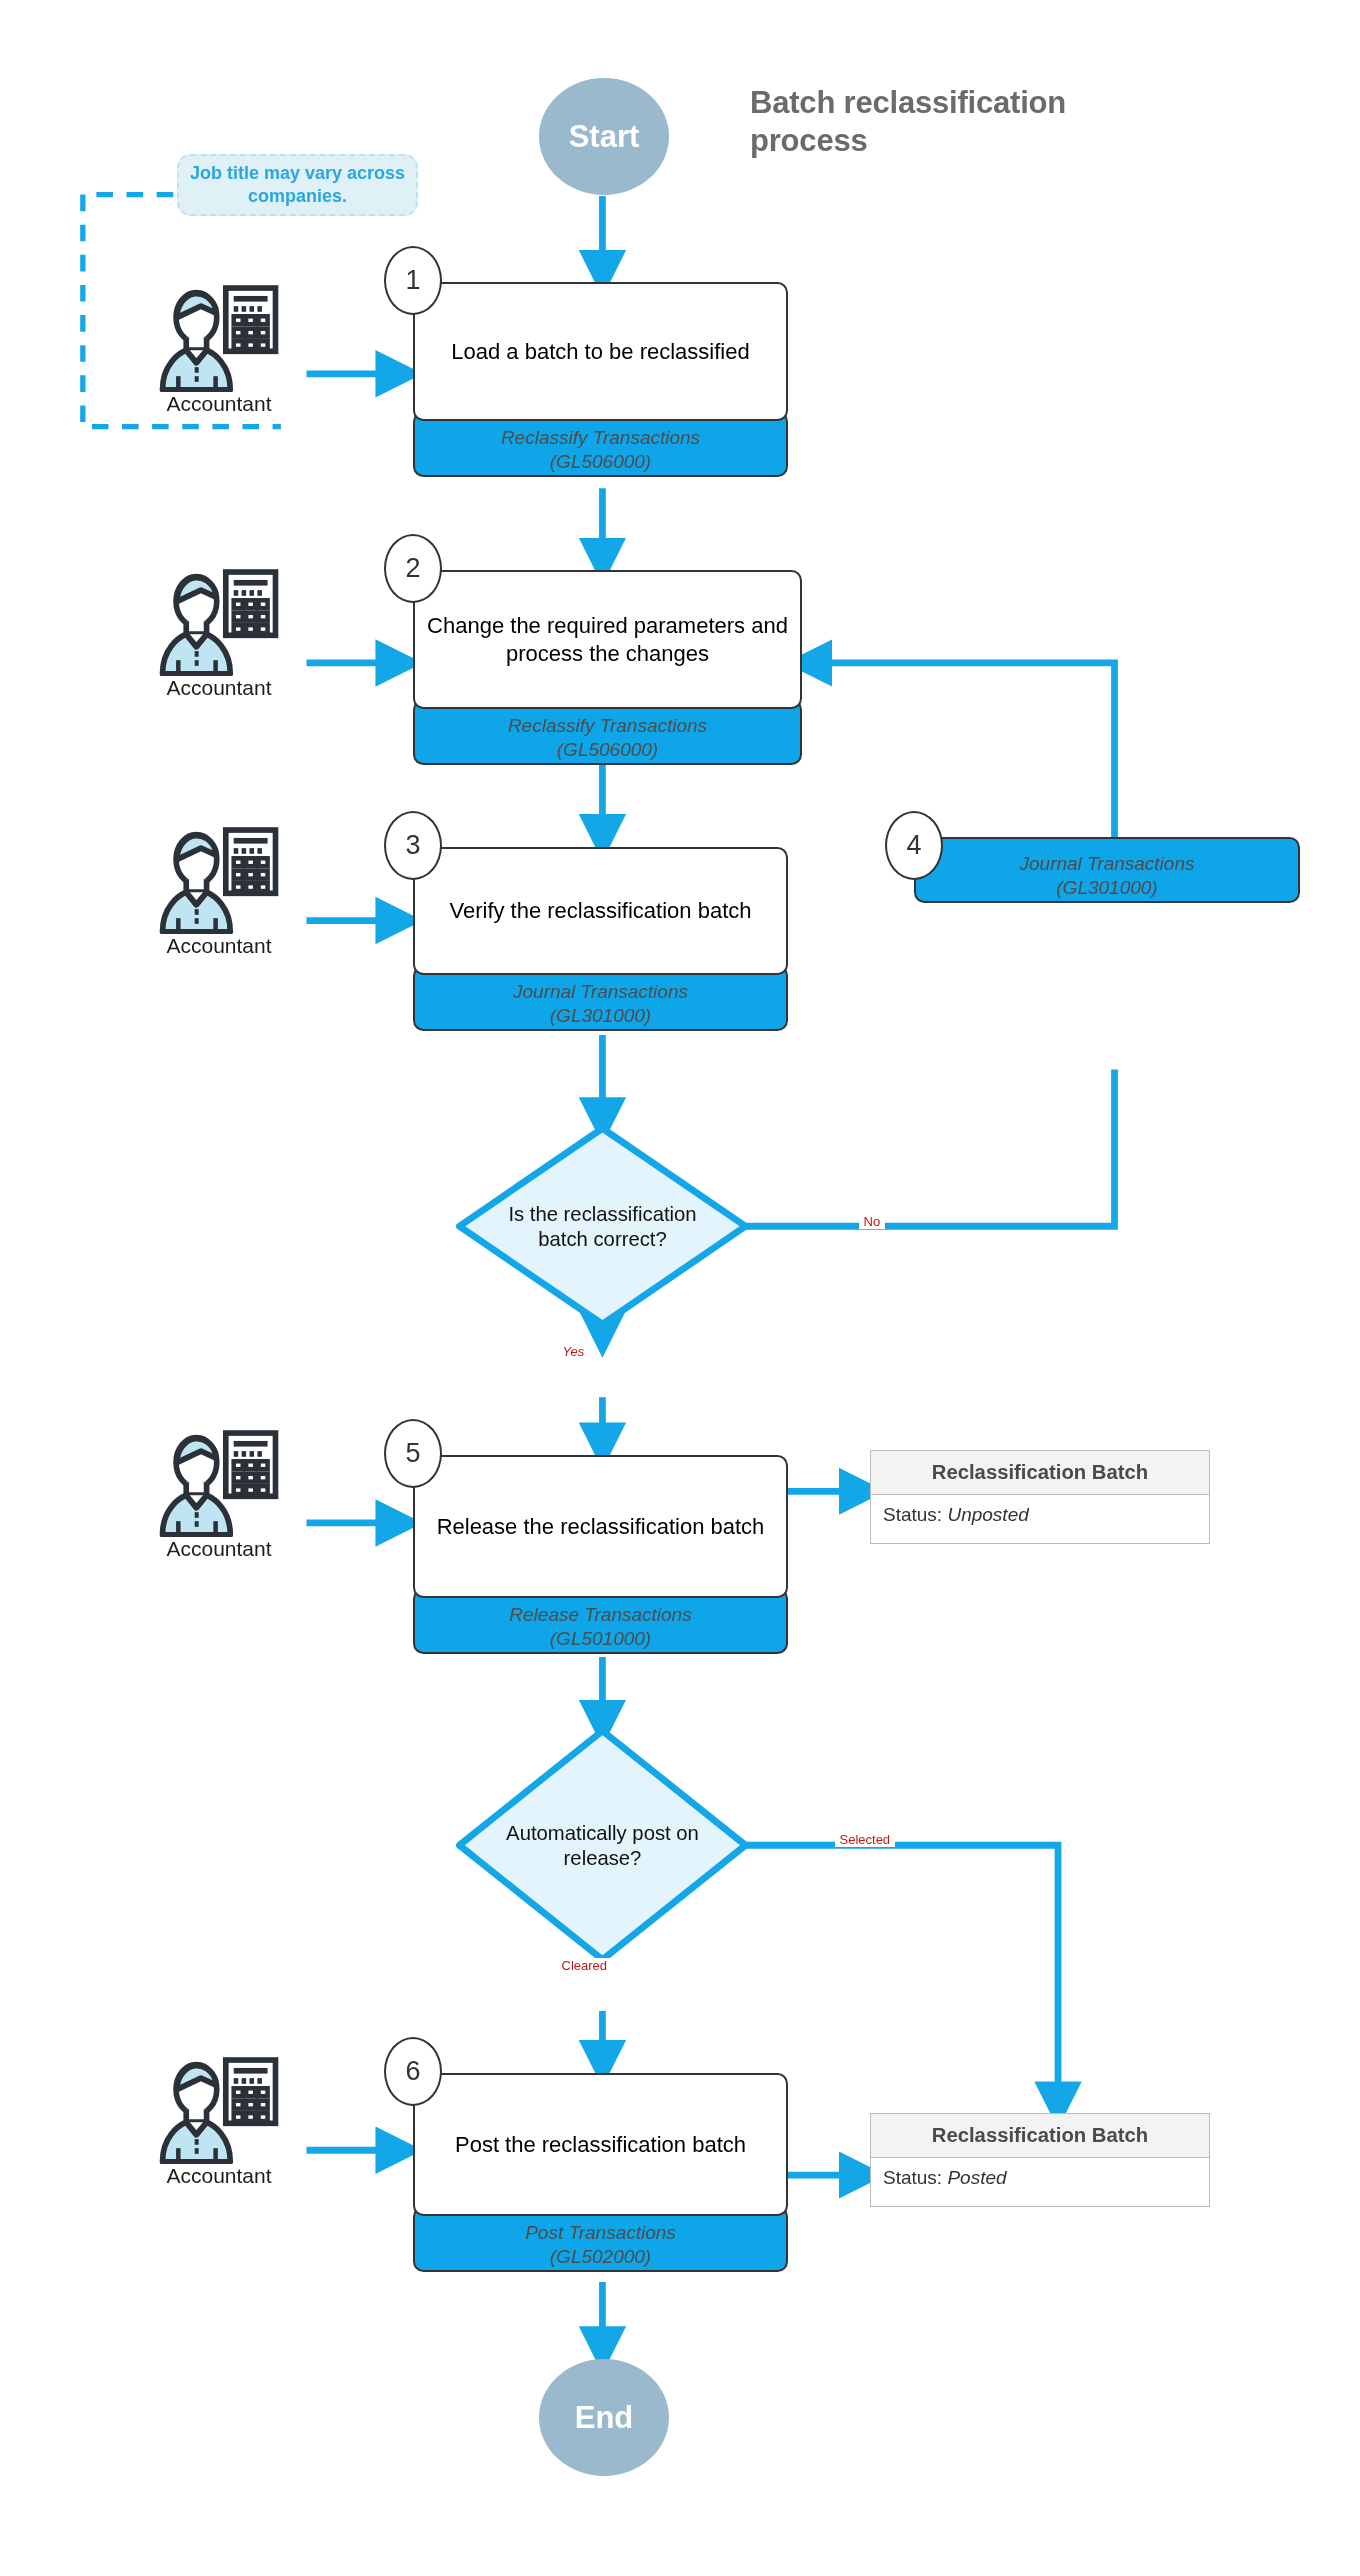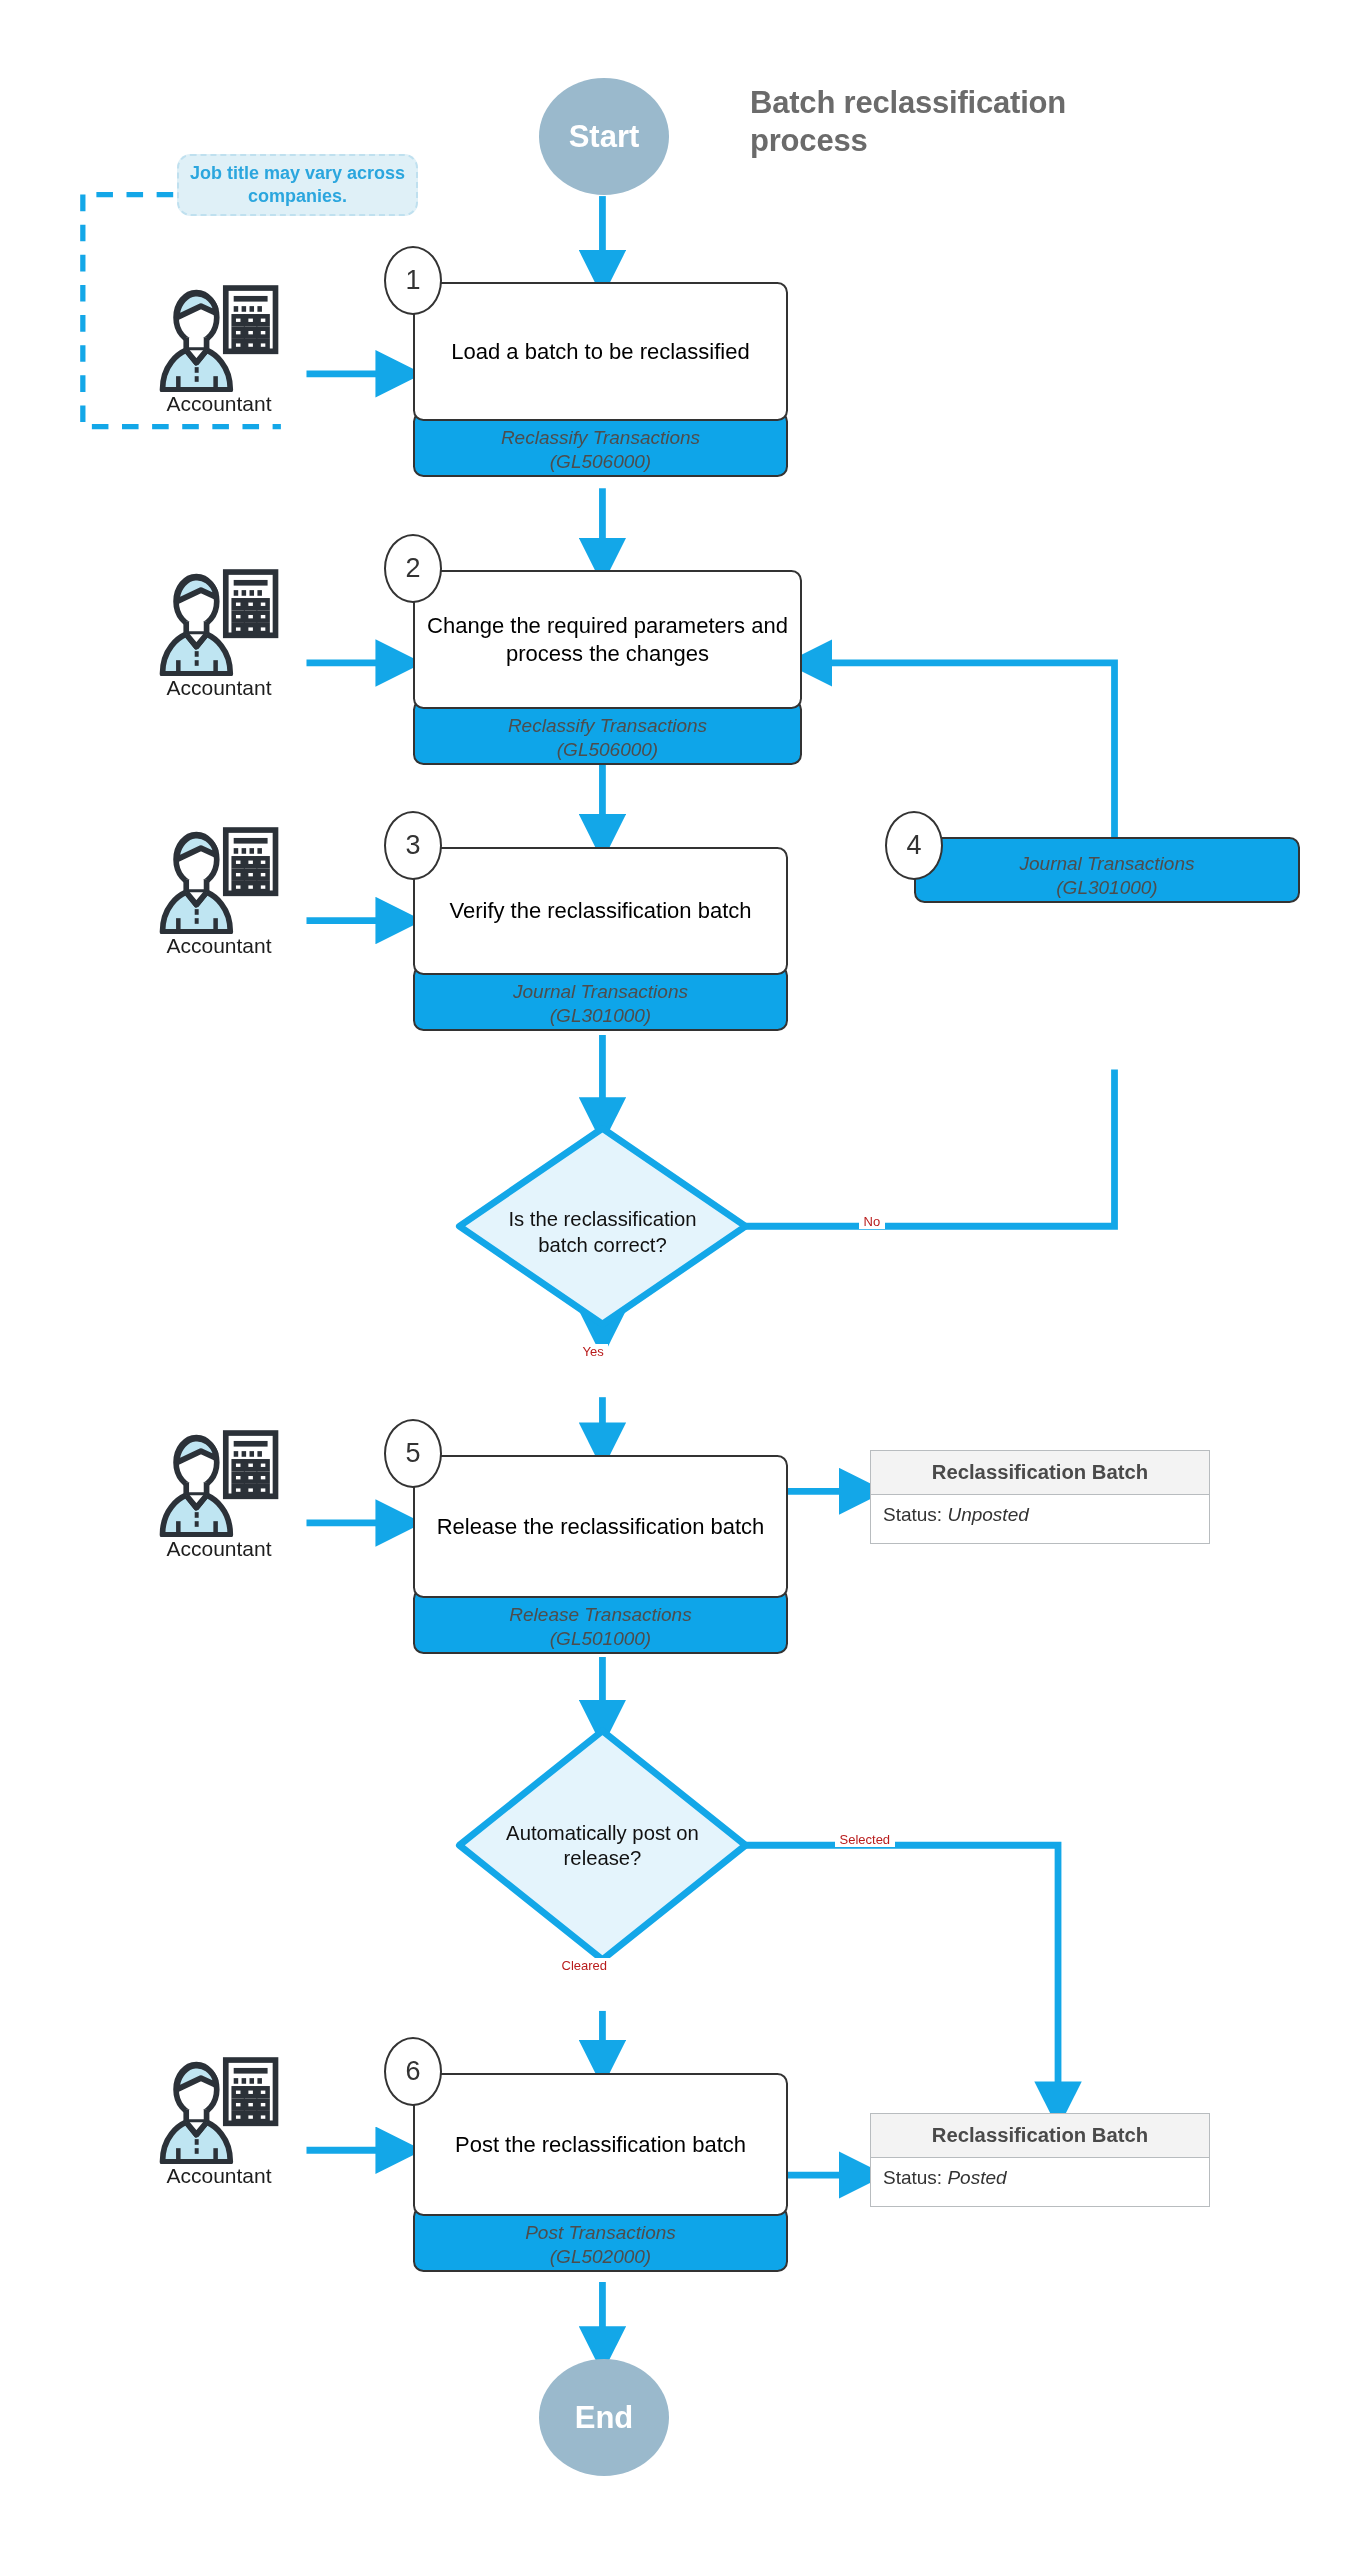--- a/index.html
+++ b/index.html
@@ -364,28 +364,28 @@
     </div>
   </div>
 
   <div class="status-card" style="left:870px;top:2113px;width:340px;height:94px;">
     <div class="status-head">Reclassification Batch</div>
     <div class="status-body">
       <span>Status:</span>&nbsp;<i>Posted</i>
     </div>
   </div>
 
-  <div class="diamond-text" style="left:467px;top:1196px;width:271px;height:62px;flex-direction:column;justify-content:flex-end;">
+  <div class="diamond-text" style="left:467px;top:1196px;width:271px;height:62px;flex-direction:column;">
     <span>Is the reclassification</span>
     <span>batch correct?</span>
   </div>
   <div class="diamond-text" style="left:467px;top:1815px;width:271px;height:62px;flex-direction:column;">
     <span>Automatically post on</span>
     <span>release?</span>
   </div>
 
   <div class="edge-label" style="left:859px;top:1214px;">No</div>
-  <div class="edge-label" style="left:578px;top:1344px;">Yes</div>
+  <div class="edge-label" style="left:558px;top:1344px;font-style:italic;">Yes</div>
   <div class="edge-label" style="left:835px;top:1832px;">Selected</div>
   <div class="edge-label" style="left:557px;top:1958px;">Cleared</div>
 
 </div>
 
 
 </body></html>

